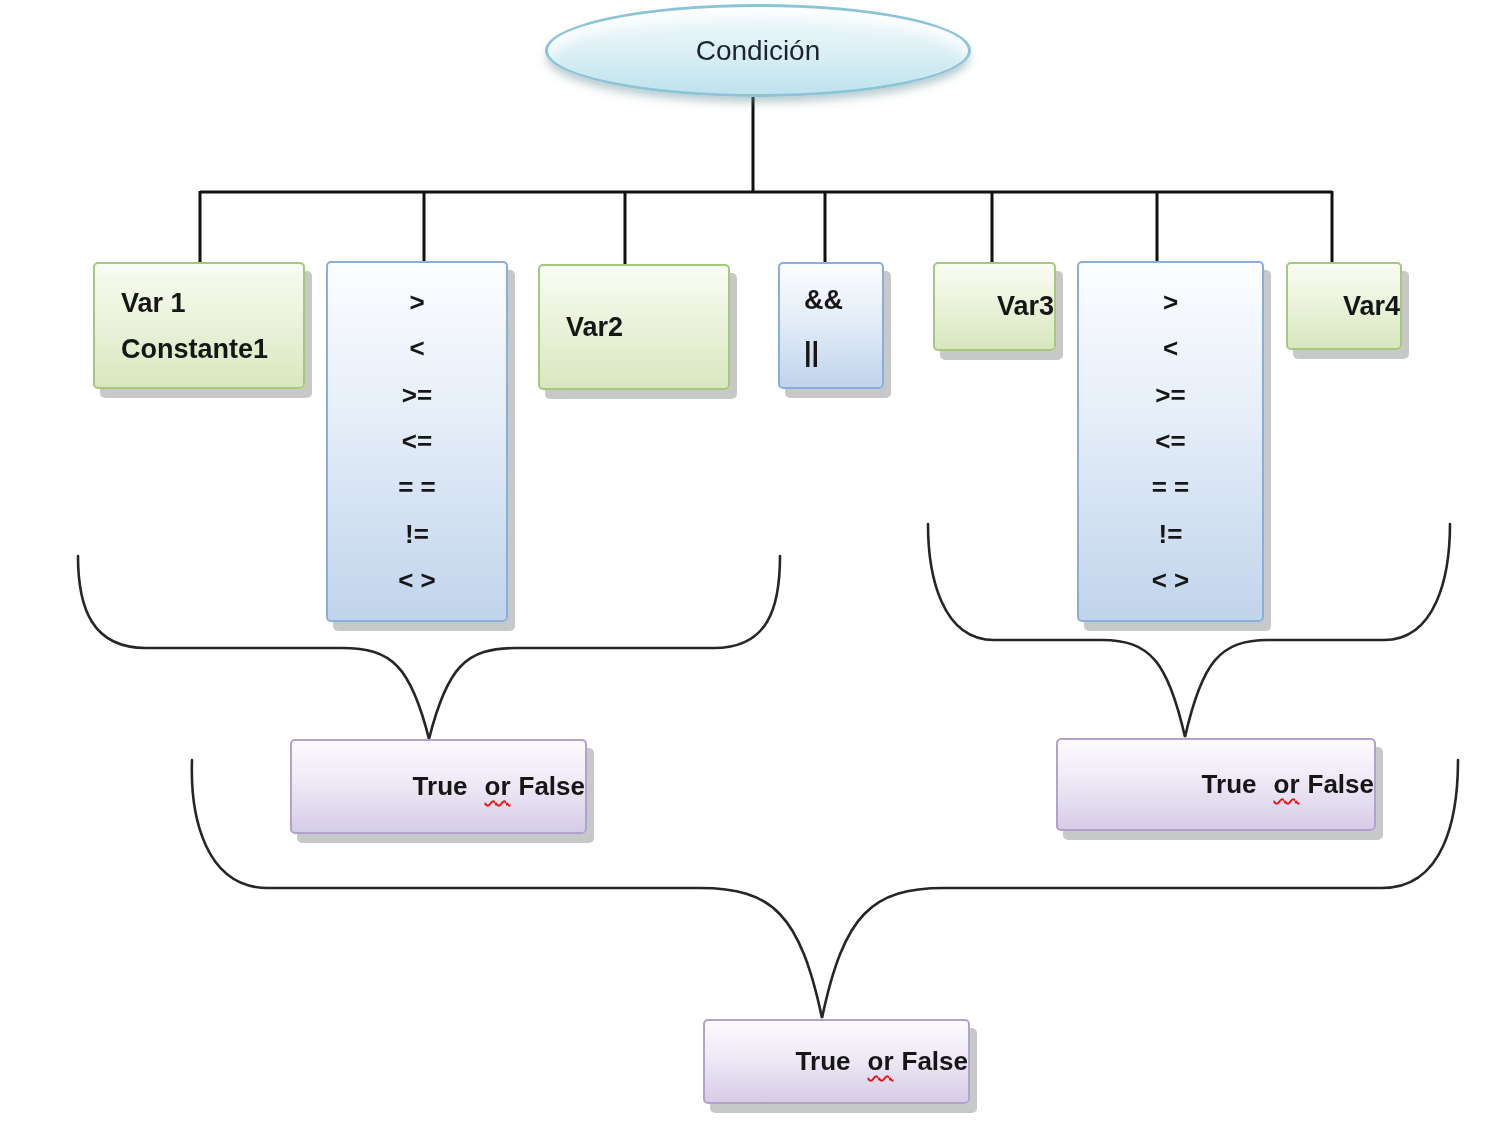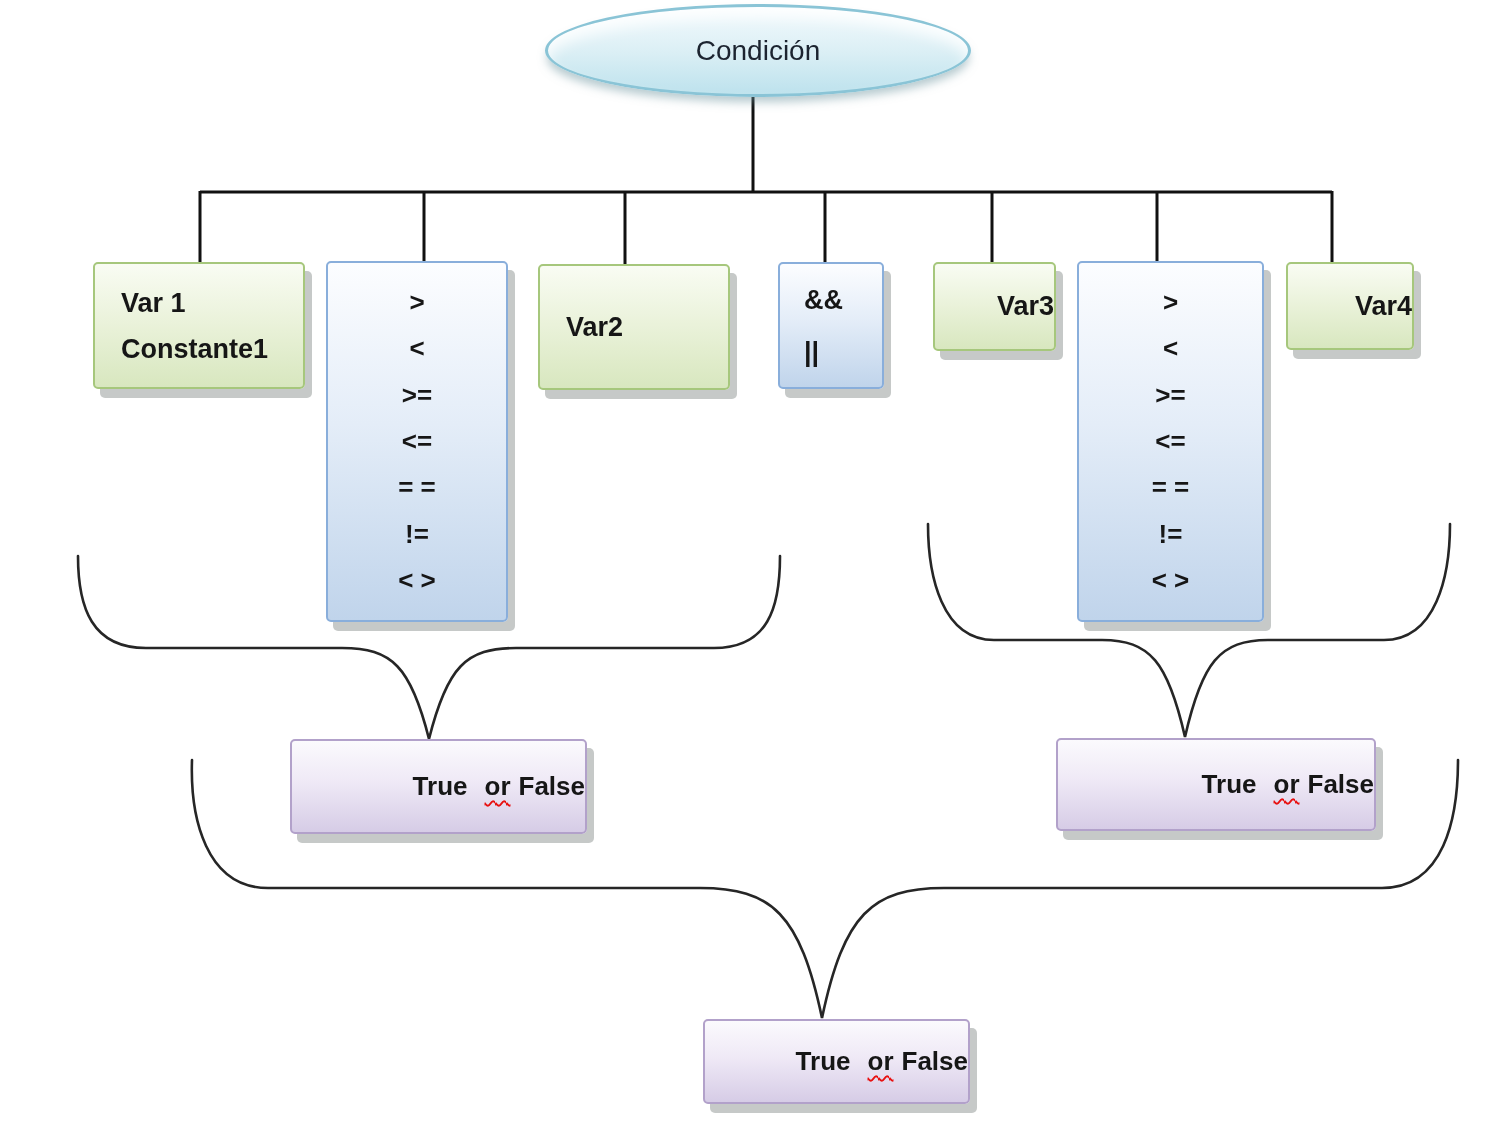--- a/index.html
+++ b/index.html
@@ -103,21 +103,21 @@
   <div class="node blue ops" style="left:1077px;top:261px;width:187px;height:361px">
     <div class="op">&gt;</div>
     <div class="op">&lt;</div>
     <div class="op">&gt;=</div>
     <div class="op">&lt;=</div>
     <div class="op">= =</div>
     <div class="op">!=</div>
     <div class="op">&lt; &gt;</div>
   </div>
 
-  <div class="node green" style="left:1286px;top:262px;width:128px;height:88px">
+  <div class="node green" style="left:1286px;top:262px;width:116px;height:88px">
     <span>Var4</span>
   </div>
 
   <div class="node purple tf" style="left:290px;top:739px;width:297px;height:95px">
     <span>True</span>
     <span class="misspell">or</span>
     <span>False</span>
   </div>
 
   <div class="node purple tf" style="left:1056px;top:738px;width:320px;height:93px">

